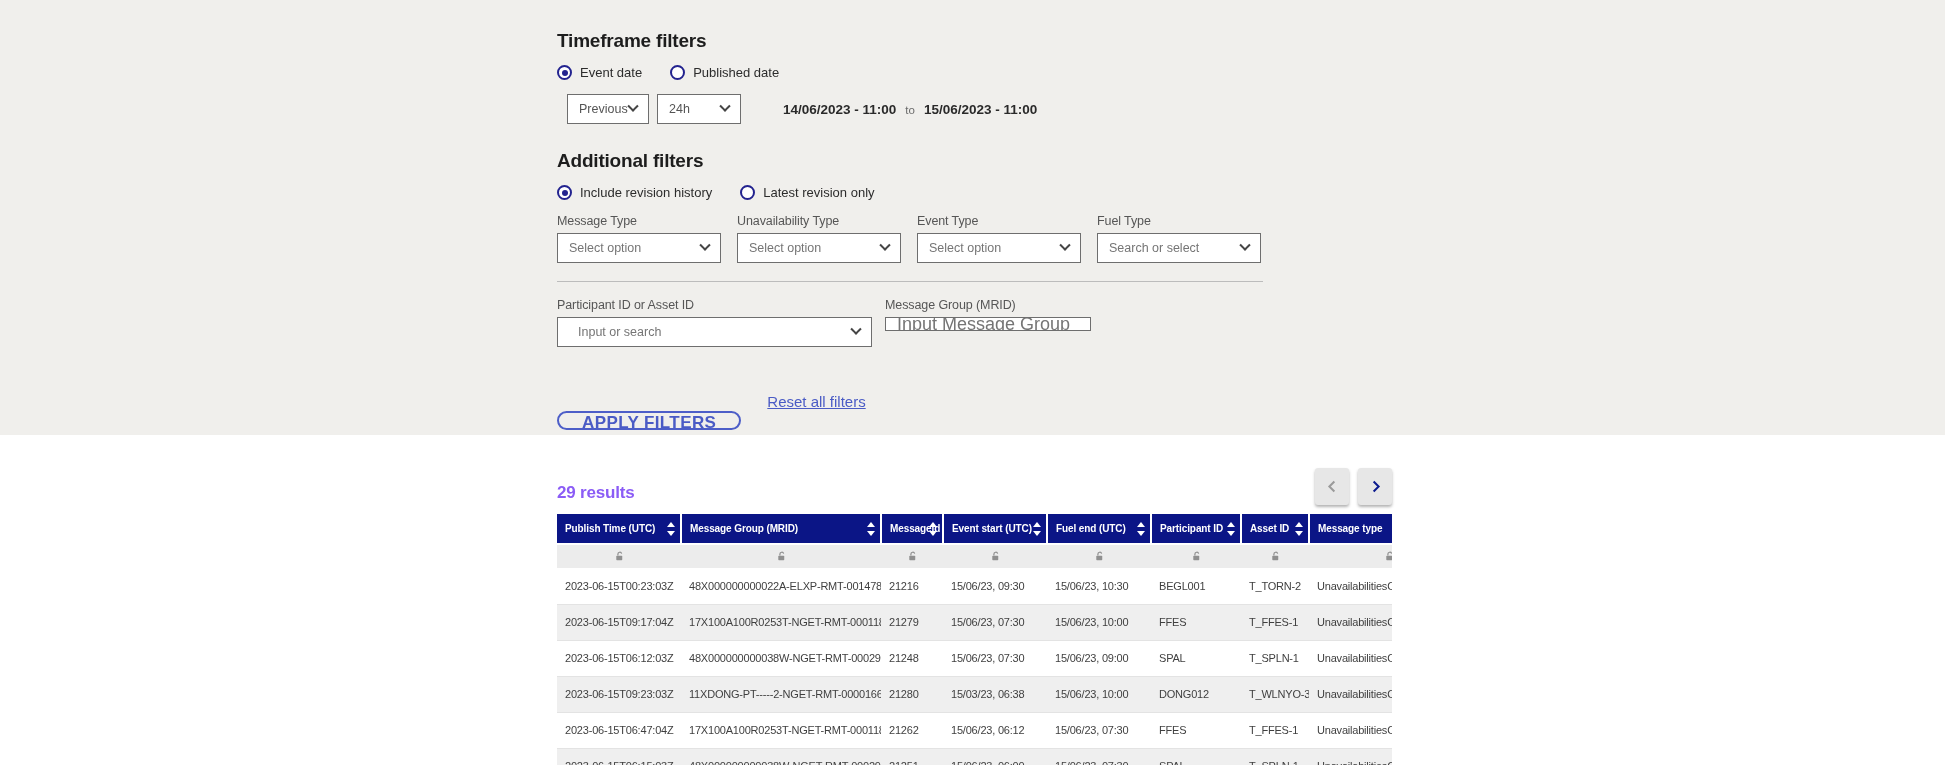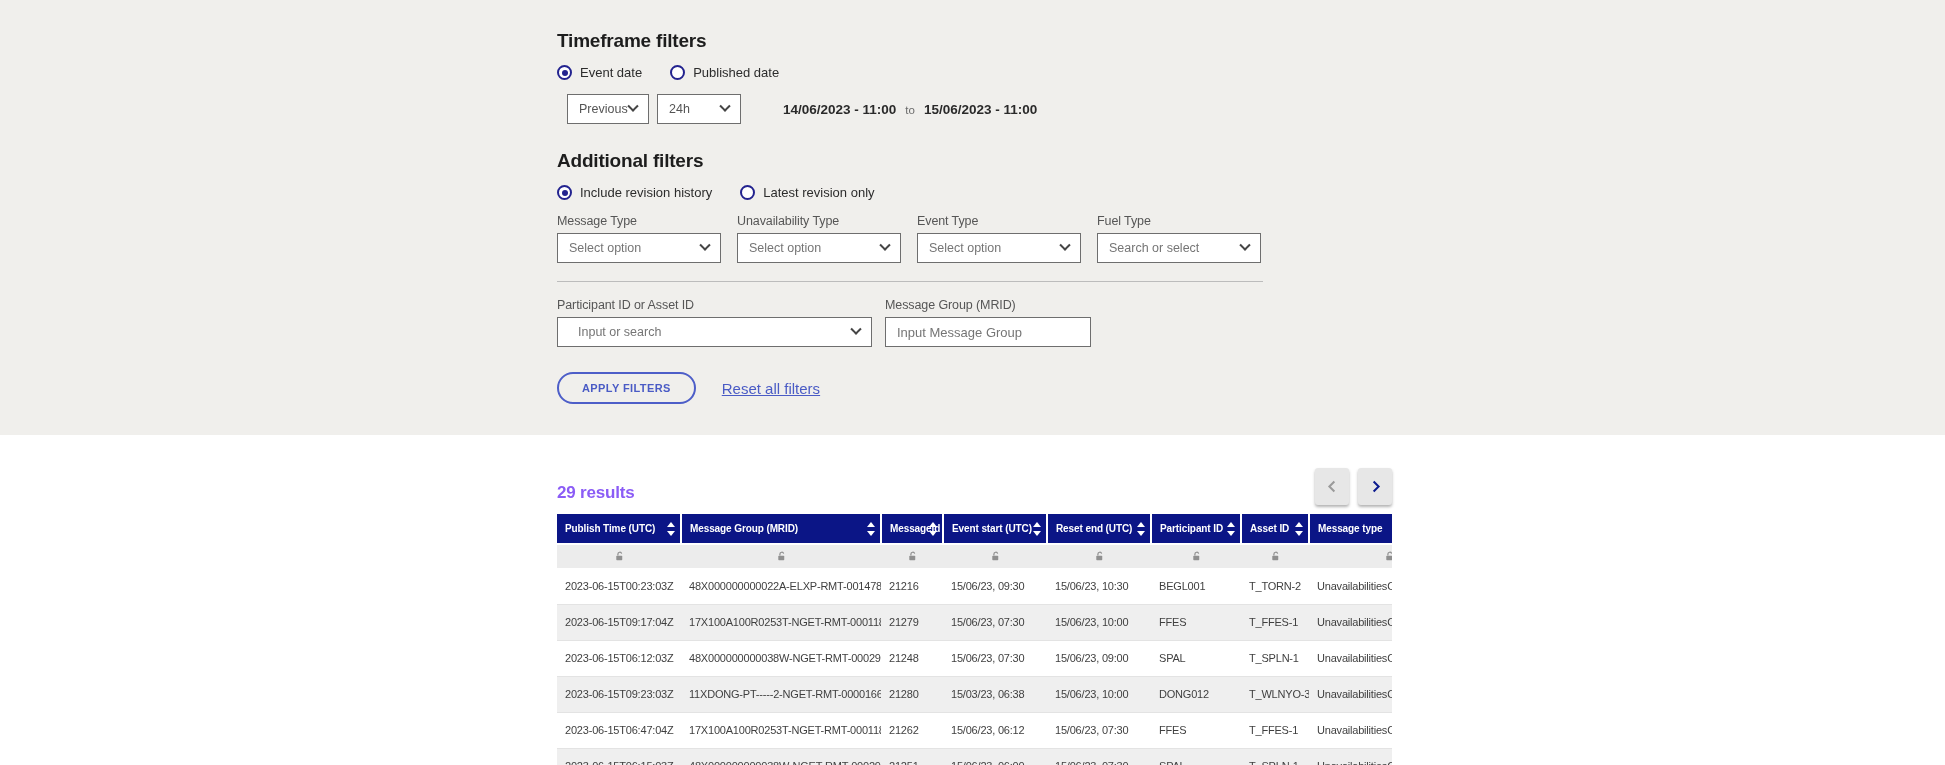--- a/index.html
+++ b/index.html
@@ -36,28 +36,28 @@
 
   
   .dd-grid { display:flex; gap:16px; }
   .field { display:flex; flex-direction:column; }
   .field-label { font-size:12.5px; color:#565656; margin-bottom:5px; letter-spacing:-0.1px; }
   .dd { width:164px; }
   .divider { border:none; border-top:1px solid #bcbcbc; width:706px; margin-top:18px; }
 
   .row2 { display:flex; gap:13px; margin-top:16px; }
   .combo { width:315px;padding-left:20px; }
-  .text-input { width:206px; height:30px; border:1px solid #6e6e6e; background:#fff;
-    padding:0 11px; font-size:13px; color:#333; font-family:"Liberation Sans",sans-serif; }
+  .text-input { width:206px; height:14px; border:1px solid #6e6e6e; background:#fff;
+    padding:0 11px; font-size:18px; color:#333; font-family:"Liberation Sans",sans-serif; }
   .text-input::placeholder { color:#757575; }
 
   .actions { display:flex; align-items:center; gap:26px; margin-top:25px; }
   .apply-btn { background:transparent; border:2px solid #4d5ec8; color:#4a5bc5; border-radius:16px;
-    height:32px; padding:0 23px; font-size:11px; font-weight:700; letter-spacing:0.4px;
-    font-family:"Liberation Sans",sans-serif; cursor:pointer; }
+    height:19px; padding:0 23px; font-size:17px; font-weight:700; letter-spacing:0.4px;
+    font-family:"Liberation Sans",sans-serif; cursor:pointer;margin-top:39px; }
   .reset-link { font-size:15px; color:#4a5bc5; text-decoration:underline; cursor:pointer; }
 
   
   .results { padding:33px 0 0 557px; background:#fff; }
   .results-head { width:835px; display:flex; justify-content:space-between; align-items:flex-end; }
   .results-count { font-size:17px; font-weight:700; color:#8b5cf6; letter-spacing:-0.2px; padding-bottom:2px; }
   .pager { display:flex; gap:9px; }
   .page-btn { width:34px; height:37px; background:#e7e7e7; border:none; border-radius:3px;
     box-shadow:0 2px 3px rgba(0,0,0,0.3); display:flex; align-items:center; justify-content:center;
     cursor:pointer; }
@@ -222,21 +222,21 @@
                 <i class="tri-down"></i>
               </span></th>
             <th><span>MessageId</span><span class="sort">
                 <i class="tri-up"></i>
                 <i class="tri-down"></i>
               </span></th>
             <th><span>Event start (UTC)</span><span class="sort">
                 <i class="tri-up"></i>
                 <i class="tri-down"></i>
               </span></th>
-            <th><span>Reset end (UTC)</span><span class="sort">
+            <th><span>Fuel end (UTC)</span><span class="sort">
                 <i class="tri-up"></i>
                 <i class="tri-down"></i>
               </span></th>
             <th><span>Participant ID</span><span class="sort">
                 <i class="tri-up"></i>
                 <i class="tri-down"></i>
               </span></th>
             <th><span>Asset ID</span><span class="sort">
                 <i class="tri-up"></i>
                 <i class="tri-down"></i>

